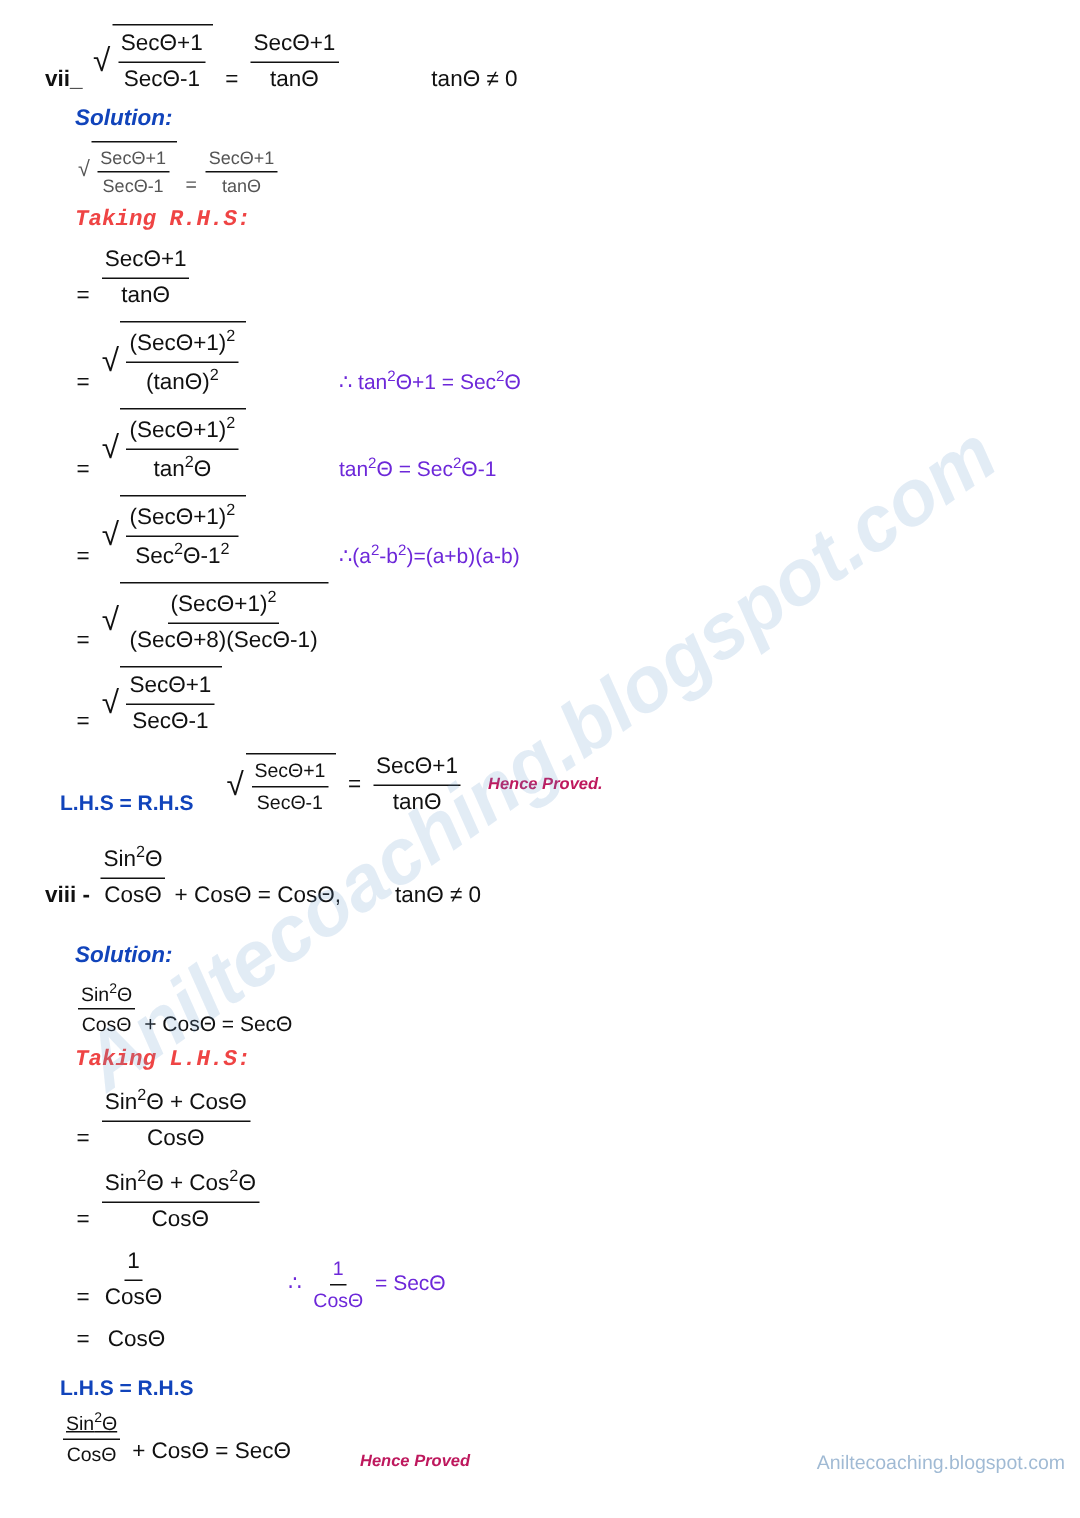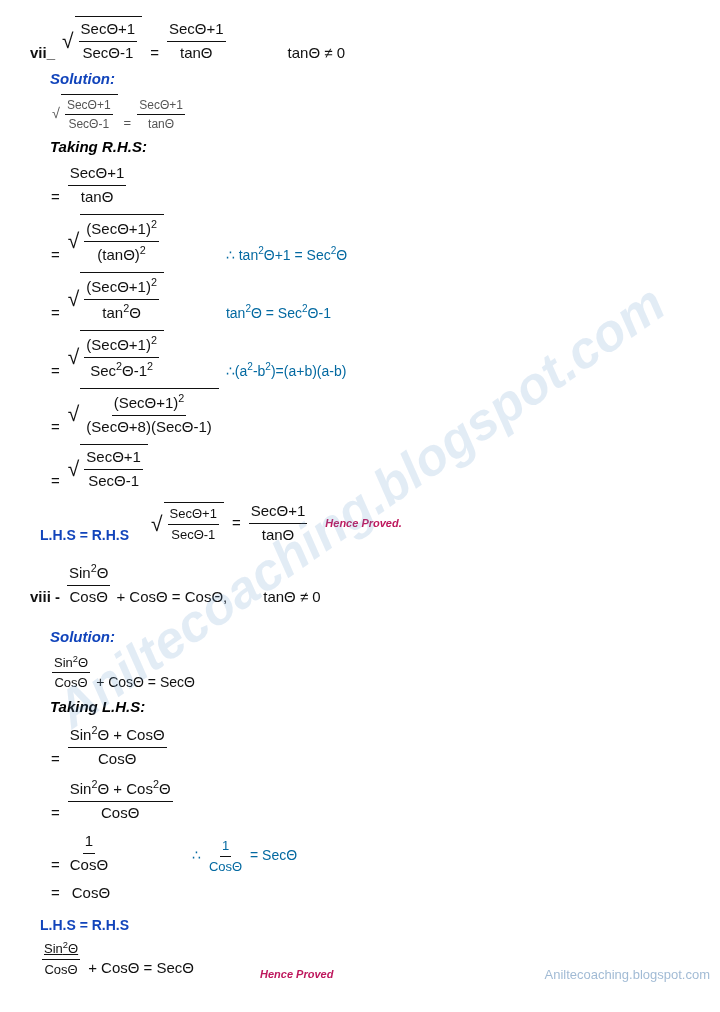--- a/index.html
+++ b/index.html
@@ -57,25 +57,26 @@
       margin-right: 5px;
     }
     .solution-label {
       color: #1144bb;
       font-style: italic;
       font-weight: bold;
       font-size: 15px;
       margin-left: 20px;
     }
     .taking-label {
-      color: #000000;
+      color: #ef4444;
       font-style: italic;
       font-weight: bold;
       font-size: 15px;
       margin-left: 20px;
+      font-family: Liberation Mono, monospace;
     }
     .indent1 { margin-left: 20px; }
     .frac {
       display: inline-flex;
       flex-direction: column;
       align-items: center;
       vertical-align: middle;
       margin: 0 2px;
     }
     .frac .num {
@@ -113,21 +114,21 @@
       font-size: 11px;
     }
     .lhs-rhs {
       color: #1144bb;
       font-weight: bold;
       font-size: 14px;
     }
     .note-right {
       margin-left: 60px;
       font-size: 14px;
-      color: #0369a1;
+      color: #6d28d9;
     }
     .section-divider { margin: 6px 0; }
   </style>
 </head>
 <body>
 
 <div class="page">
 
   <div class="watermark">
     <span class="watermark-text">Aniltecoaching.blogspot.com</span>
@@ -354,20 +355,20 @@
         <div style="display:flex; flex-direction:column;">
           <span class="lhs-rhs">L.H.S = R.H.S</span>
           <div class="row" style="margin-top:2px;">
             <span class="frac" style="font-size:13px;">
               <span class="num" style="text-decoration:underline;">Sin<sup>2</sup>Θ</span>
               <span class="den">CosΘ</span>
             </span>
             <span style="margin:0 6px;">+ CosΘ = SecΘ</span>
           </div>
         </div>
-        <span style="margin-left:60px;" class="hence-proved">Hence Proved</span>
+        <span style="margin-left:40px;" class="hence-proved">Hence Proved</span>
       </div>
     </div>
 
   </div>
 
   <div class="watermark2">Aniltecoaching.blogspot.com</div>
 </div>
 
 </body></html>

